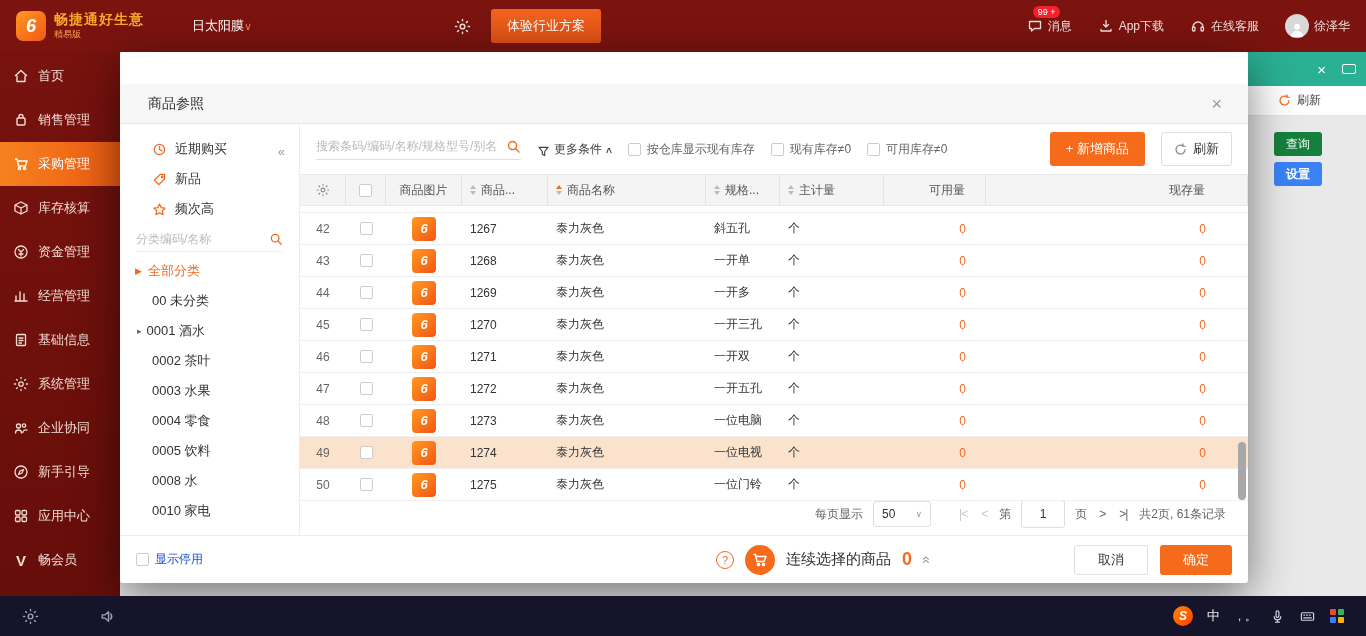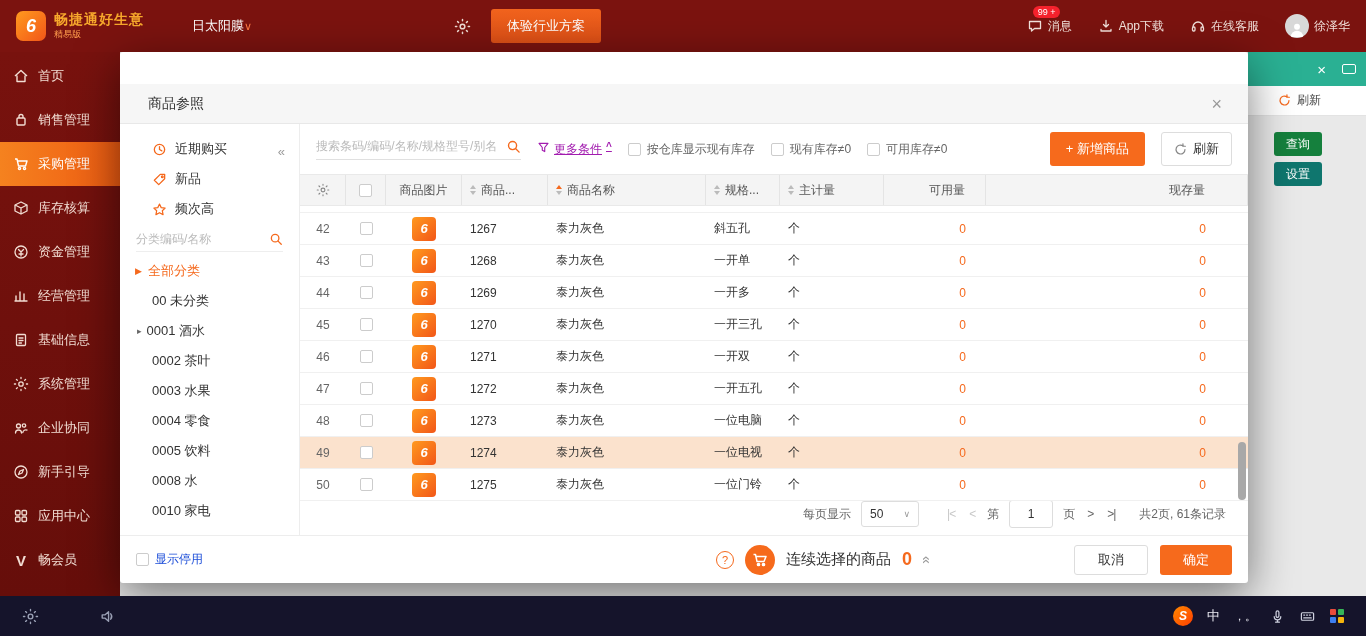--- a/index.html
+++ b/index.html
@@ -31,21 +31,21 @@
 
   
   .content { position:absolute; left:120px; right:0; top:52px; bottom:40px; background:#e9e9e9; }
   .bg-right { position:absolute; top:0; right:0; width:118px; bottom:0; }
   .teal-bar { height:34px; background:#2ab093; display:flex; align-items:center; justify-content:flex-end; gap:16px; padding:0 10px; color:#fff; }
   .teal-close { font-size:15px; cursor:pointer; }
   .bg-toolbar { height:30px; background:#fff; border-bottom:1px solid #e3e3e3; display:flex; align-items:center; gap:6px; padding-left:30px; font-size:12px; color:#444; }
   .bg-body { padding:16px 0 0 26px; }
   .bg-btn { display:block; width:48px; height:24px; font-size:12px; border:none; border-radius:3px; color:#fff; margin-bottom:6px; cursor:pointer; }
   .bg-btn.query { background:#15803d; }
-  .bg-btn.settings { background:#0f766e; }
+  .bg-btn.settings { background:#3b82f6;font-weight:bold; }
 
   
   .modal { position:absolute; left:0; top:0; width:1128px; height:531px; background:#fff; border-radius:3px; box-shadow:0 12px 45px rgba(0,0,0,.5); display:flex; flex-direction:column; overflow:hidden; z-index:5; }
   .modal-header { height:40px; background:#f6f6f6; border-bottom:1px solid #e8e8e8; display:flex; align-items:center; padding:0 26px 0 28px; flex:none;margin-top:32px; }
   .modal-title { font-size:14px; color:#333; }
   .modal-close { margin-left:auto; color:#999; font-size:18px; cursor:pointer; line-height:1; }
   .modal-body { flex:1; display:flex; min-height:0; position:relative; }
 
   .left-panel { width:180px; border-right:1px solid #ededed; padding-top:10px; position:relative; flex:none; }
   .quick-item { height:30px; display:flex; align-items:center; gap:8px; padding-left:32px; font-size:13px; color:#333; cursor:pointer; }
@@ -58,21 +58,21 @@
   .tree-item { height:30px; display:flex; align-items:center; padding-left:32px; font-size:13px; color:#333; cursor:pointer; }
   .tree-item.expandable { padding-left:17px; gap:5px; }
   .tree-item .arrow { font-size:9px; color:#666; }
   .collapse-tab { position:absolute; top:20px; right:14px; color:#999; font-size:13px; cursor:pointer; }
 
   .right-panel { flex:1; display:flex; flex-direction:column; min-width:0; position:relative; }
   .toolbar { height:50px; display:flex; align-items:center; padding:0 16px; gap:16px; flex:none; }
   .search-box { width:205px; display:flex; align-items:center; gap:6px; border-bottom:1px solid #e0e0e0; padding-bottom:5px; }
   .search-box input { flex:1; border:none; outline:none; font-size:12px; color:#333; background:transparent; min-width:0; }
   .search-box input::placeholder { color:#bbb; }
-  .more-filters { color:#a21caf; font-size:12px; display:flex; align-items:flex-start; gap:4px; cursor:pointer;text-decoration:underline; }
+  .more-filters { color:#404040; font-size:12px; display:flex; align-items:flex-end; gap:4px; cursor:pointer; }
   .more-filters .caret { font-size:10px; font-weight:bold; }
   .cb { display:flex; align-items:center; gap:6px; font-size:12px; color:#666; cursor:pointer; }
   .box { width:13px; height:13px; border:1px solid #ccc; border-radius:2px; background:#fff; flex:none; display:inline-block; }
   .add-btn { margin-left:auto; background:#f66a1c; color:#fff; border:none; border-radius:3px; font-size:13px; padding:8px 16px; cursor:pointer; }
   .refresh-btn { background:#fff; border:1px solid #ddd; border-radius:3px; font-size:13px; color:#333; padding:7px 12px; display:flex; gap:6px; align-items:center; cursor:pointer; }
   .refresh-btn svg { color:#888; }
 
   .table { flex:1; position:relative; min-height:0; }
   .t-head { height:32px; background:#f4f4f4; border-top:1px solid #e9e9e9; border-bottom:1px solid #e9e9e9; display:flex; font-size:12px; color:#555; }
   .t-head .t-cell { border-right:1px solid #e4e4e4; }
@@ -98,21 +98,21 @@
   .thumb { width:24px; height:24px; border-radius:4px; background:linear-gradient(135deg,#ff9a1f,#f25618); color:#fff; font-size:13px; font-weight:bold; font-style:italic; display:flex; align-items:center; justify-content:center; }
   .num { color:#f5691d; }
   .vscroll { position:absolute; right:2px; top:268px; width:8px; height:58px; background:#a8a8a8; border-radius:4px; cursor:pointer; }
 
   .pagination { height:42px; display:flex; align-items:center; justify-content:flex-end; gap:10px; padding-right:22px; font-size:12px; color:#666; flex:none; }
   .pp-select { width:58px; height:26px; border:1px solid #ddd; border-radius:3px; display:flex; align-items:center; justify-content:space-between; padding:0 8px; color:#333; margin-right:16px; cursor:pointer; }
   .pp-select .chev { color:#999; font-size:9px; }
   .nav-ic { color:#666; letter-spacing:-1px; cursor:pointer; padding:0 2px; }
   .nav-ic.disabled { color:#c8c8c8; }
   .page-input { width:44px; height:28px; border:1px solid #ddd; border-radius:3px; text-align:center; font-size:12px; color:#333; outline:none; }
-  .pg-summary { margin-left:12px; }
+  .pg-summary { }
 
   .modal-footer { height:48px; border-top:1px solid #ededed; display:flex; align-items:center; padding:0 16px; position:relative; flex:none; }
   .show-disabled { display:flex; gap:6px; align-items:center; font-size:12px; color:#1d4ed8; cursor:pointer; }
   .selection-group { position:absolute; left:596px; display:flex; align-items:center; gap:11px; }
   .help-ic { width:18px; height:18px; border:1px solid #f5691d; border-radius:50%; color:#f5691d; font-size:11px; display:flex; align-items:center; justify-content:center; cursor:pointer; }
   .cart-ic { width:30px; height:30px; border-radius:50%; background:#f66a1c; color:#fff; display:flex; align-items:center; justify-content:center; }
   .sel-label { font-size:15px; color:#333; }
   .sel-count { font-size:18px; font-weight:bold; color:#f5691d; }
   .collapse-up { color:#999; font-size:14px; display:inline-block; transform:rotate(90deg); cursor:pointer; }
   .footer-btns { margin-left:auto; display:flex; gap:12px; }

